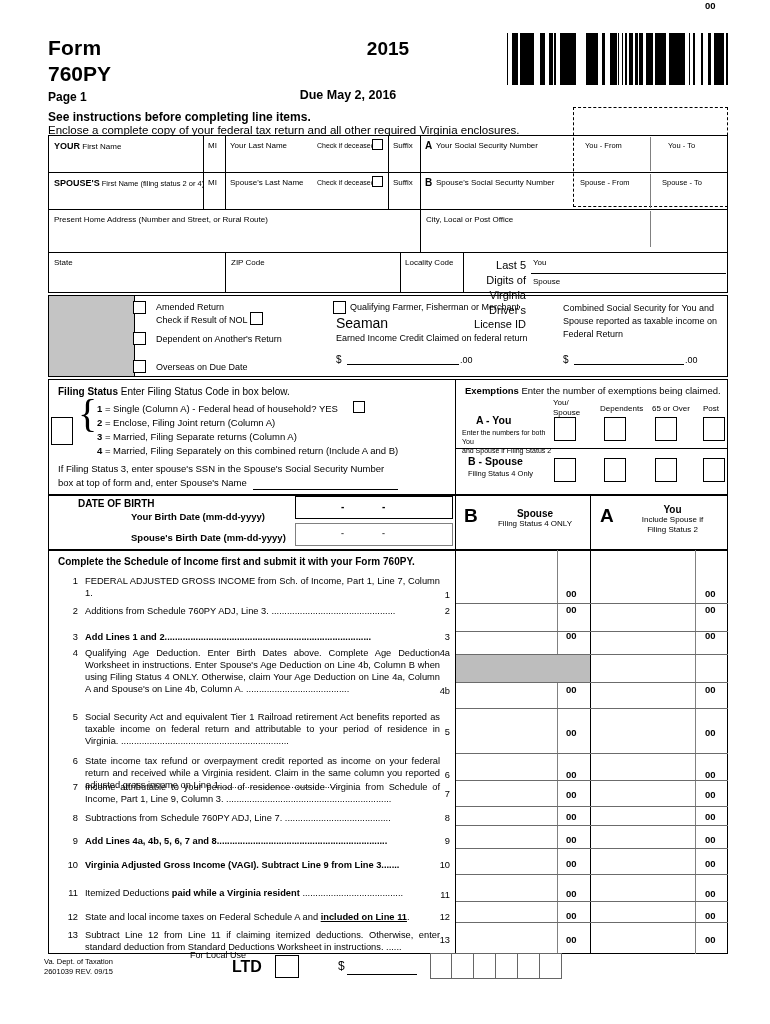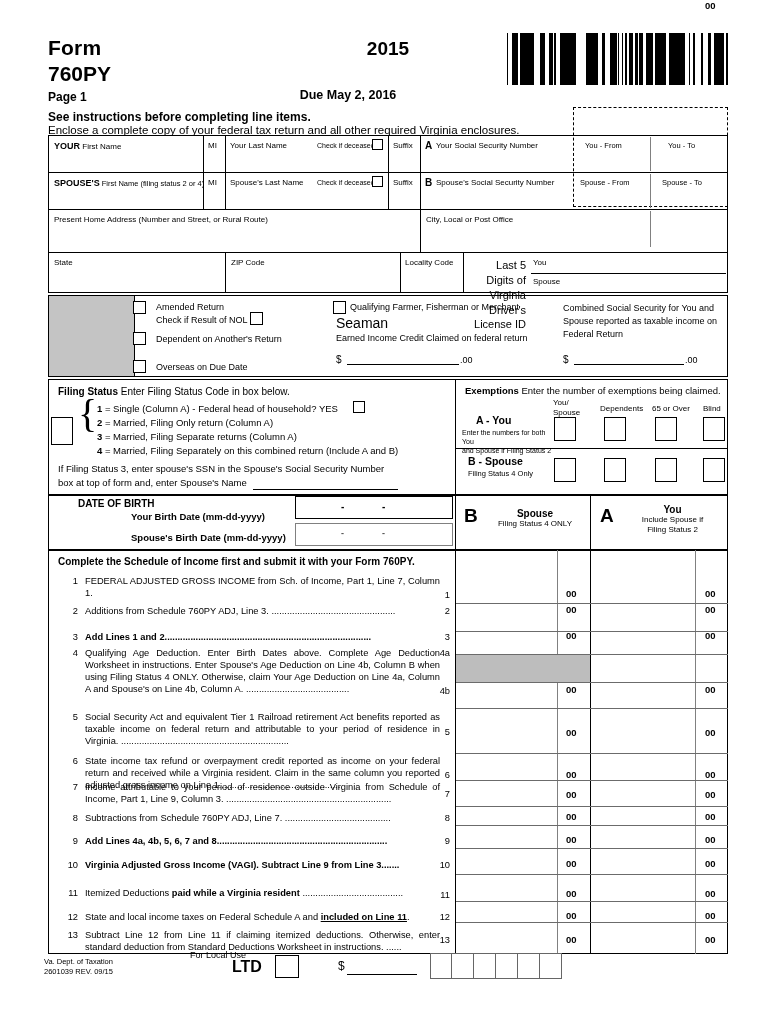--- a/index.html
+++ b/index.html
@@ -278,41 +278,41 @@
   </div>
 
   <div class="bx" style="left:51px; top:417px; width:22px; height:28px;"></div>
   <div style="position:absolute; left:78px; top:396px; font-size:40px; font-weight:300; line-height:0.9; font-family:'Liberation Serif',serif;">{</div>
 
   <div class="lbl" style="left:97px; top:404px; font-size:9.5px;">
     <span class="lbl-b">1</span><span> = Single (Column A) - Federal head of household?  YES</span>
   </div>
   <div class="cbx" style="left:353px; top:401px; width:12px; height:12px;"></div>
   <div class="lbl" style="left:97px; top:418px; font-size:9.5px;">
-    <span class="lbl-b">2</span><span> = Married, Filing Only return (Column A)</span>
+    <span class="lbl-b">2</span><span> = Enclose, Filing Joint return (Column A)</span>
   </div>
   <div class="lbl" style="left:97px; top:432px; font-size:9.5px;">
     <span class="lbl-b">3</span><span> = Married, Filing Separate returns (Column A)</span>
   </div>
   <div class="lbl" style="left:97px; top:446px; font-size:9.5px;">
     <span class="lbl-b">4</span><span> = Married, Filing Separately on this combined return (Include A and B)</span>
   </div>
   <div class="lbl" style="left:58px; top:464px; font-size:9.5px;">If Filing Status 3, enter spouse's SSN in the Spouse's Social Security Number</div>
   <div class="lbl" style="left:58px; top:478px; font-size:9.5px;">box at top of form and, enter Spouse's Name</div>
   <div class="hline" style="left:253px; top:489px; width:145px;"></div>
 
   <div class="lbl" style="left:465px; top:386px; font-size:9.5px;">
     <span class="lbl-b">Exemptions</span><span> Enter the number of exemptions being claimed.</span>
   </div>
   <div class="lbl" style="left:553px; top:398px; font-size:8px; line-height:1.25;">
     <span>You/</span><br><span>Spouse</span>
   </div>
   <div class="lbl" style="left:600px; top:404px; font-size:8px;">Dependents</div>
   <div class="lbl" style="left:652px; top:404px; font-size:8px;">65 or Over</div>
-  <div class="lbl" style="left:703px; top:404px; font-size:8px;">Blind</div>
+  <div class="lbl" style="left:703px; top:404px; font-size:8px;">Post</div>
 
   <div class="lbl lbl-b" style="left:476px; top:414px; font-size:10.5px;">A - You</div>
   <div class="lbl" style="left:462px; top:428px; font-size:7px; line-height:1.3; width:90px;">
     <span>Enter the numbers for both You</span><br><span>and Spouse if Filing Status 2</span>
   </div>
   <div class="bx" style="left:554px; top:417px; width:22px; height:24px;"></div>
   <div class="bx" style="left:604px; top:417px; width:22px; height:24px;"></div>
   <div class="bx" style="left:655px; top:417px; width:22px; height:24px;"></div>
   <div class="bx" style="left:703px; top:417px; width:22px; height:24px;"></div>
 

